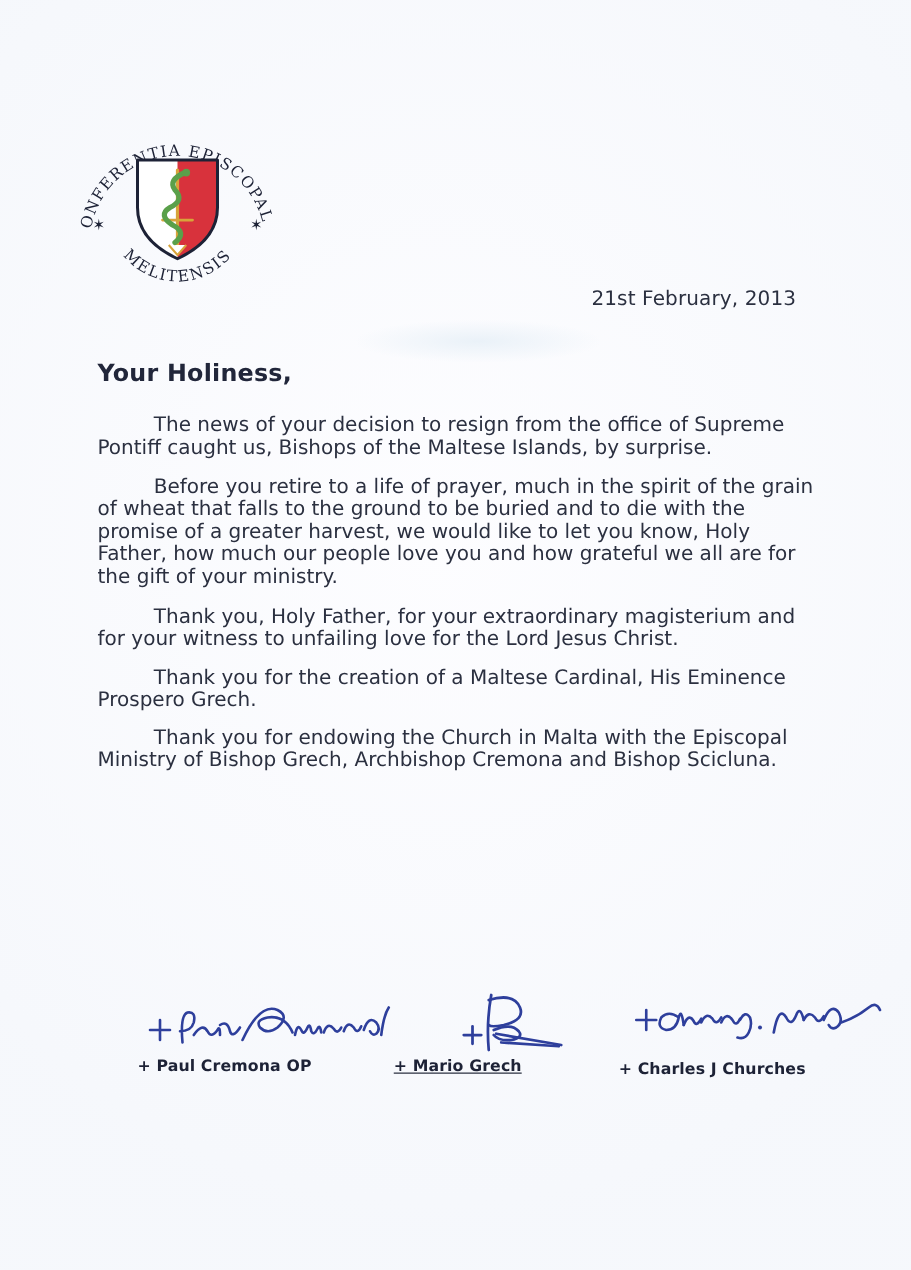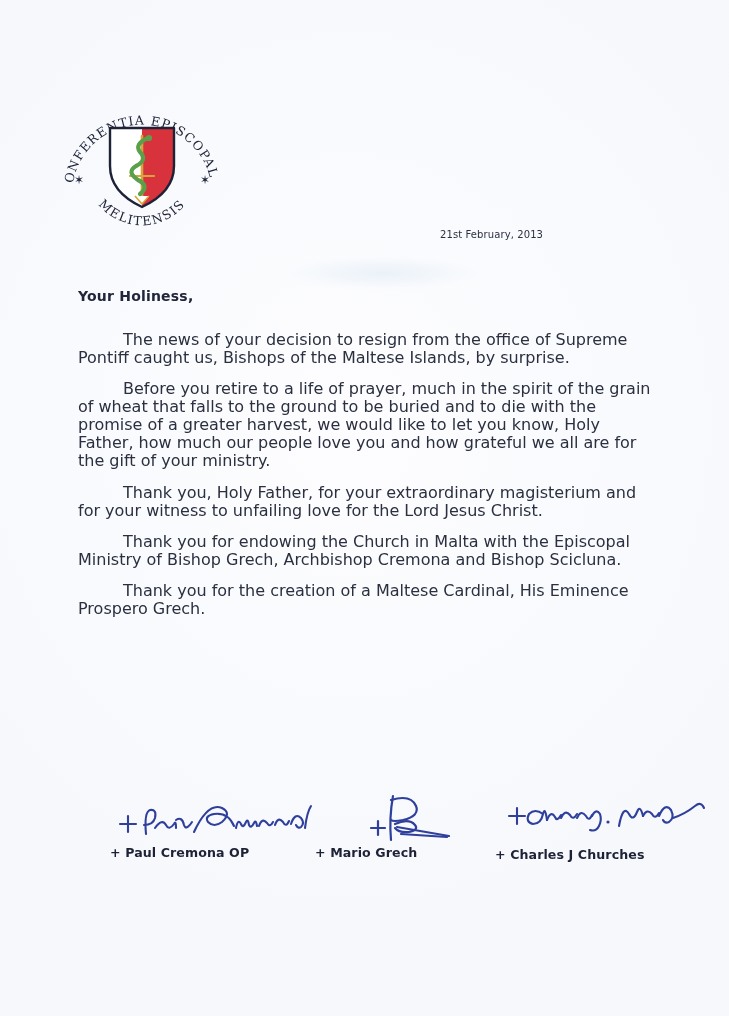--- a/index.html
+++ b/index.html
@@ -46,31 +46,32 @@
     height: 140px;
   }
   .crest svg { display: block; }
 
   
   .date-line {
     position: absolute;
     left: 440px;
     top: 229px;
     width: 230px;
-    font-size: 10px;
+    text-align: center;
+    font-size: 16px;
     letter-spacing: 0.1px;
     color: #2b3040;
   }
 
   
   .salutation {
     position: absolute;
     left: 78px;
     top: 288px;
-    font-size: 14px;
+    font-size: 19px;
     font-weight: bold;
     letter-spacing: 0.2px;
     color: #21263a;
   }
 
   
   .body-block {
     position: absolute;
     left: 78px;
     top: 331px;
@@ -104,21 +105,21 @@
   }
   .sig-mark svg { display: block; }
   .sig-name {
     font-size: 12.6px;
     font-weight: bold;
     color: #1d2236;
     white-space: nowrap;
     letter-spacing: 0.1px;
   }
   .sig-cell-1 { left: 40px;  top: 8px;  width: 220px; }
-  .sig-cell-2 { left: 245px; top: 4px;  width: 185px; }
+  .sig-cell-2 { left: 245px; top: 4px;  width: 185px; text-decoration: underline; }
   .sig-cell-3 { left: 425px; top: 2px;  width: 215px; }
   .sig-cell-1 .sig-name { margin-top: 2px; }
   .sig-cell-2 .sig-name { margin-top: 6px; }
   .sig-cell-3 .sig-name { margin-top: 10px; }
 </style>
 </head>
 <body>
 
 <div class="page">
 
@@ -159,22 +160,22 @@
   </div>
 
   <div class="date-line">21st February, 2013</div>
 
   <div class="salutation">Your Holiness,</div>
 
   <div class="body-block">
     <p class="para">The news of your decision to resign from the office of Supreme Pontiff caught us, Bishops of the Maltese Islands, by surprise.</p>
     <p class="para">Before you retire to a life of prayer, much in the spirit of the grain of wheat that falls to the ground to be buried and to die with the promise of a greater harvest, we would like to let you know, Holy Father, how much our people love you and how grateful we all are for the gift of your ministry.</p>
     <p class="para">Thank you, Holy Father, for your extraordinary magisterium and for your witness to unfailing love for the Lord Jesus Christ.</p>
+    <p class="para tight">Thank you for the creation of a Maltese Cardinal, His Eminence Prospero Grech.</p>
     <p class="para">Thank you for endowing the Church in Malta with the Episcopal Ministry of Bishop Grech, Archbishop Cremona and Bishop Scicluna.</p>
-    <p class="para tight">Thank you for the creation of a Maltese Cardinal, His Eminence Prospero Grech.</p>
   </div>
 
   <div class="sig-row">
 
     <div class="sig-cell sig-cell-1">
       <div class="sig-mark">
         <svg width="220" height="45" viewBox="0 0 220 45" xmlns="http://www.w3.org/2000/svg">
           <g fill="none" stroke="#2e3f9c" stroke-width="2.1" stroke-linecap="round" stroke-linejoin="round">
             <path d="M 10,26 L 26,26 M 18,18 L 18,34"></path>
             <path d="M 36,36 Q 34,14 40,12 Q 47,11 45,20 Q 43,27 34,27"></path>

